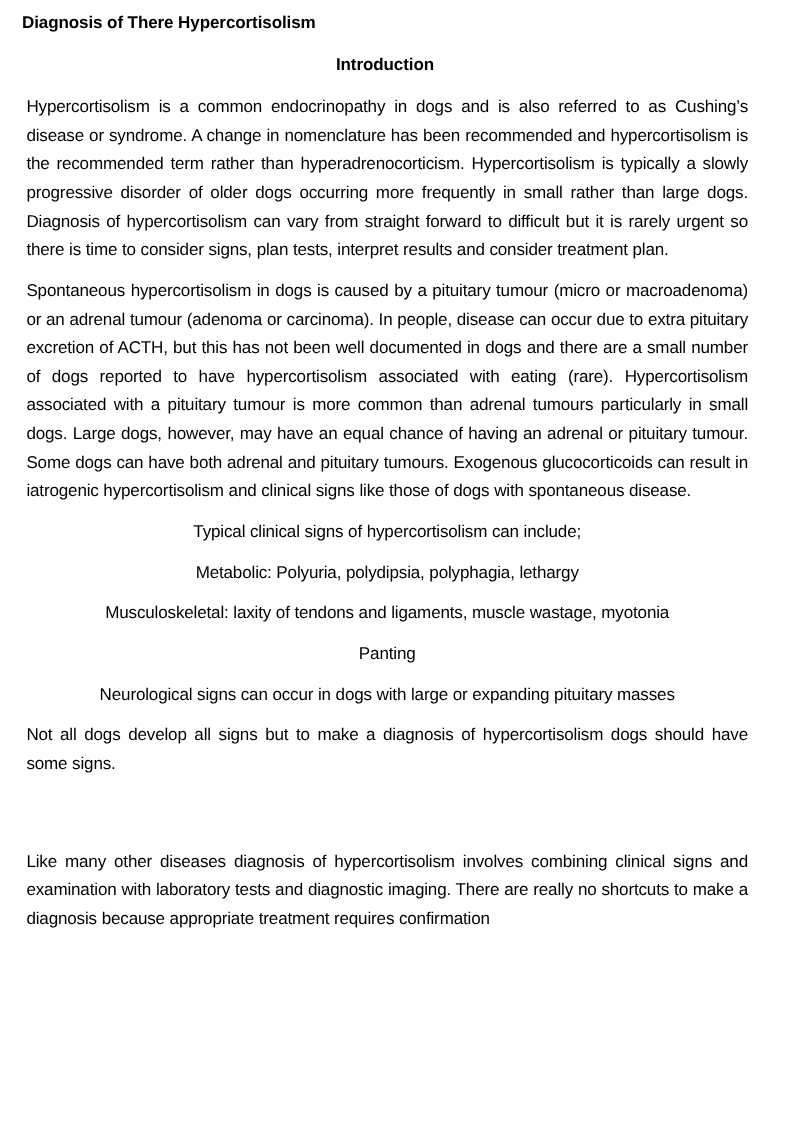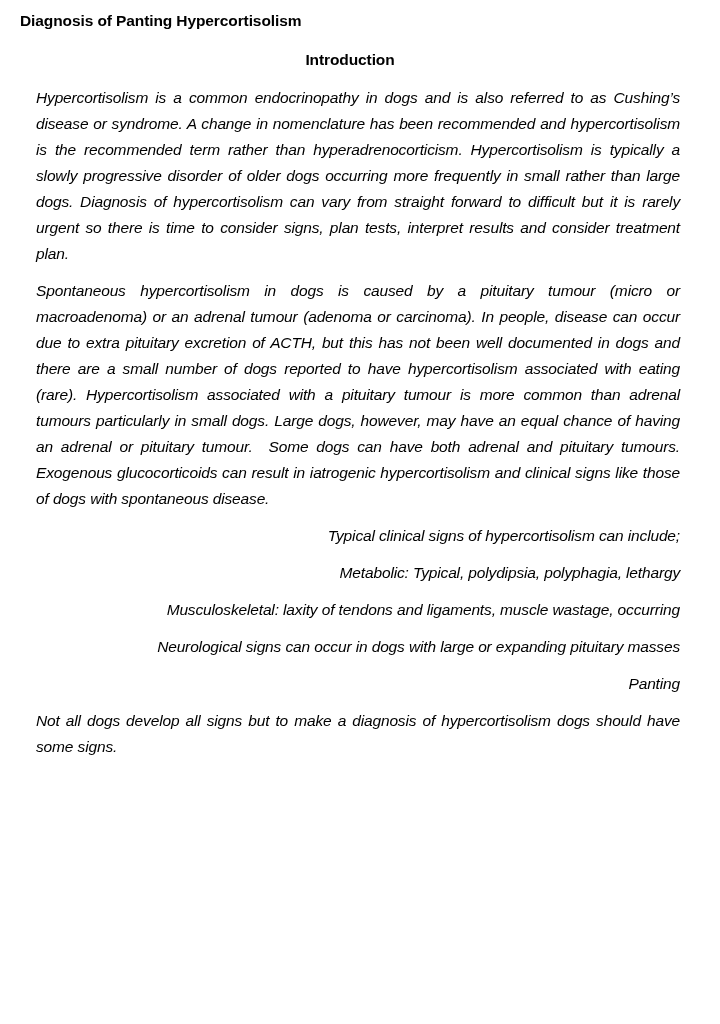--- a/index.html
+++ b/index.html
@@ -33,60 +33,60 @@
   .doc-title {
     margin-bottom: 13px;
   }
   .section-heading {
     margin-bottom: 12px;
     text-align: center;
   }
   .para {
     font-size: 15.5px;
     line-height: 26px;
-    margin: 0 0 11px 16px;
+    margin: 0 0 11px 4px;
     text-align: justify;
     text-justify: inter-word;
     letter-spacing: -0.15px;
     word-spacing: 0.1px;
     white-space: pre-wrap;
-    font-style: italic;
   }
   .para.nojust {
-    text-align: right;
+    text-align: center;
   }
   .spacer-para {
     height: 52px;
   }
 </style>
 </head>
 <body>
 
 <div class="page">
 
-  <h1 class="doc-title">Diagnosis of Panting Hypercortisolism</h1>
+  <h1 class="doc-title">Diagnosis of There Hypercortisolism</h1>
 
   <h2 class="section-heading">Introduction</h2>
 
   <p class="para">Hypercortisolism is a common endocrinopathy in dogs and is also referred to as Cushing’s disease or syndrome. A change in nomenclature has been recommended and hypercortisolism is the recommended term rather than hyperadrenocorticism. Hypercortisolism is typically a slowly progressive disorder of older dogs occurring more frequently in small rather than large dogs. Diagnosis of hypercortisolism can vary from straight forward to difficult but it is rarely urgent so there is time to consider signs, plan tests, interpret results and consider treatment plan.</p>
 
   <p class="para">Spontaneous hypercortisolism in dogs is caused by a pituitary tumour (micro or macroadenoma) or an adrenal tumour (adenoma or carcinoma). In people, disease can occur due to extra pituitary excretion of ACTH, but this has not been well documented in dogs and there are a small number of dogs reported to have hypercortisolism associated with eating (rare). Hypercortisolism associated with a pituitary tumour is more common than adrenal tumours particularly in small dogs. Large dogs, however, may have an equal chance of having an adrenal or pituitary tumour.  Some dogs can have both adrenal and pituitary tumours. Exogenous glucocorticoids can result in iatrogenic hypercortisolism and clinical signs like those of dogs with spontaneous disease.</p>
 
   <p class="para nojust">Typical clinical signs of hypercortisolism can include;</p>
 
-  <p class="para nojust">Metabolic: Typical, polydipsia, polyphagia, lethargy</p>
+  <p class="para nojust">Metabolic: Polyuria, polydipsia, polyphagia, lethargy</p>
 
 
 
-  <p class="para nojust">Musculoskeletal: laxity of tendons and ligaments, muscle wastage, occurring</p>
+  <p class="para nojust">Musculoskeletal: laxity of tendons and ligaments, muscle wastage, myotonia</p>
+
+  <p class="para nojust">Panting</p>
 
   <p class="para nojust">Neurological signs can occur in dogs with large or expanding pituitary masses</p>
-
-  <p class="para nojust">Panting</p>
 
 
   <p class="para">Not all dogs develop all signs but to make a diagnosis of hypercortisolism dogs should have some signs.</p>
 
   <div class="spacer-para"></div>
 
 
+  <p class="para">Like many other diseases diagnosis of hypercortisolism involves combining clinical signs and examination with laboratory tests and diagnostic imaging. There are really no shortcuts to make a diagnosis because appropriate treatment requires confirmation</p>
 
 </div>
 
 </body></html>

